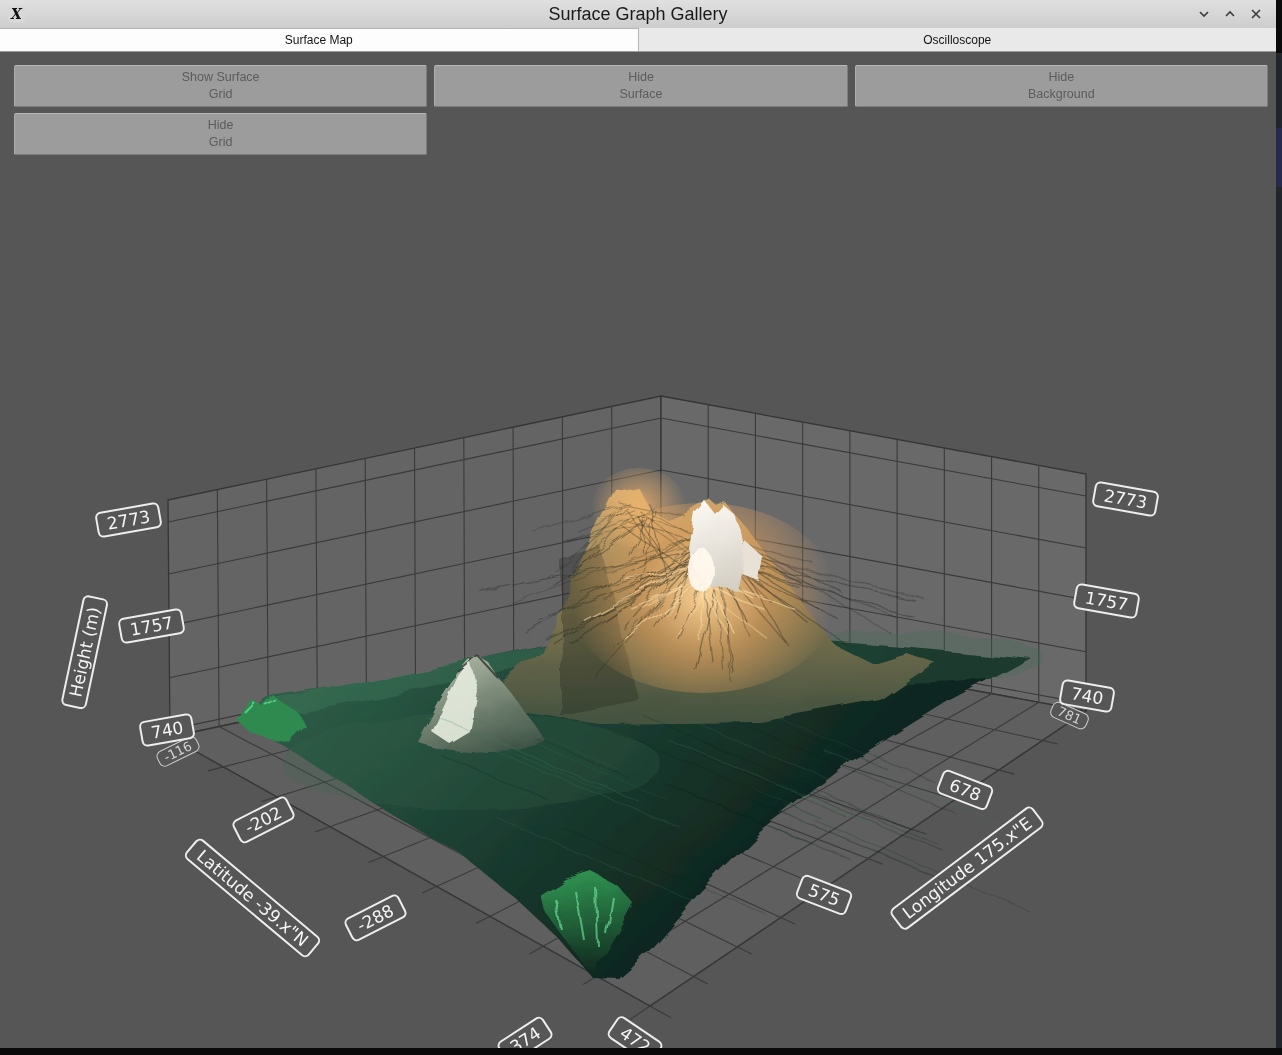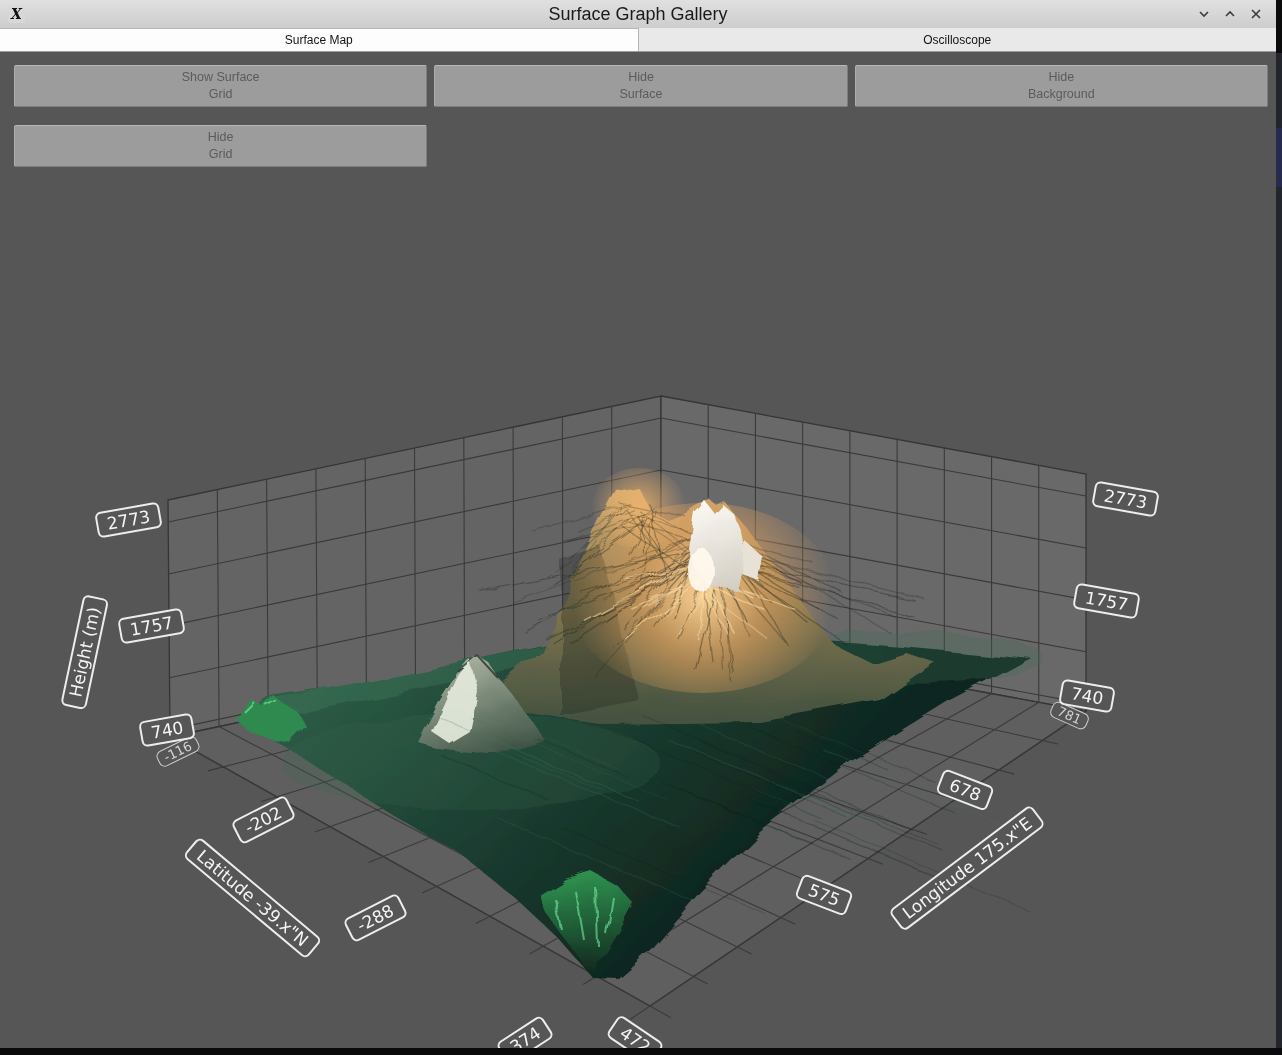--- a/index.html
+++ b/index.html
@@ -18,21 +18,21 @@
   .win-btn{width:16px;height:16px;display:flex;align-items:center;justify-content:center;cursor:default;}
   
   #tabbar{position:absolute;left:0;top:28px;width:1276px;height:23px;display:flex;
     background:#eaeaea;border-bottom:1px solid #9c9c9c;z-index:30;}
   .tab{flex:1;display:flex;align-items:center;justify-content:center;font-size:12px;
     color:#141414;background:#e9e9e9;border-right:1px solid #bdbdbd;box-sizing:border-box;}
   .tab.active{background:#fdfdfd;border-top:1px solid #b5b5b5;border-right:1px solid #b5b5b5;}
   .tab:last-child{border-right:none;}
   
   #btn-grid{position:absolute;left:14px;top:65px;width:1254px;display:grid;
-    grid-template-columns:1fr 1fr 1fr;grid-auto-rows:42px;gap:18px 7px;z-index:25;}
+    grid-template-columns:1fr 1fr 1fr;grid-auto-rows:42px;gap:6px 7px;z-index:25;}
   .gbtn{background:#9c9c9c;border:1px solid #7e7e7e;border-top-color:#b8b8b8;
     border-left-color:#adadad;border-radius:2px;color:#5b5b5b;font-size:12.5px;
     line-height:1.4;text-align:center;display:flex;align-items:center;justify-content:center;
     white-space:pre-line;font-family:"Liberation Sans",sans-serif;padding:0;}
   
   #plot{position:absolute;left:0;top:51px;width:1276px;height:997px;}
   #plot-svg{position:absolute;left:0;top:-51px;width:1282px;height:1055px;}
   .axlabel{position:absolute;border:2px solid #ededed;border-radius:6px;background:#565656;
     color:#f5f5f5;font-family:"DejaVu Sans","Liberation Sans",sans-serif;font-size:17px;
     padding:1px 9px;white-space:nowrap;z-index:6;}

